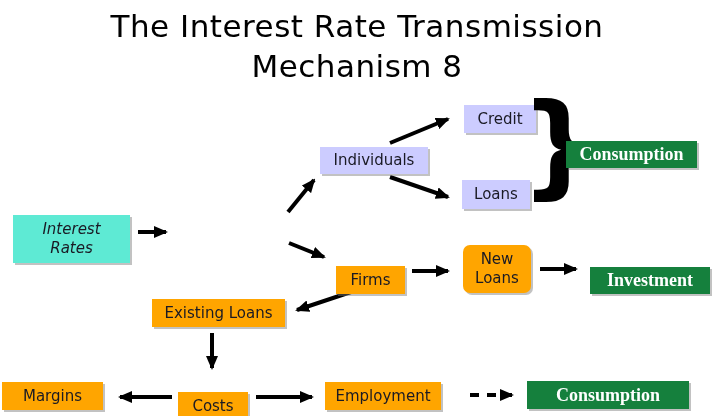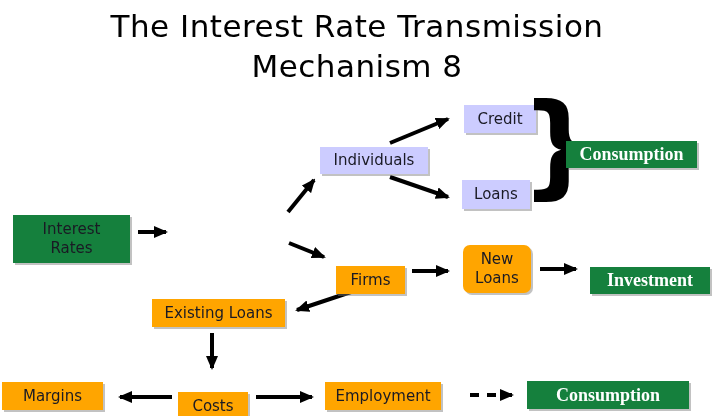--- a/index.html
+++ b/index.html
@@ -20,21 +20,21 @@
   }
   .node{
     position:absolute;
     display:flex;align-items:center;justify-content:center;
     text-align:center;
     font-size:15px;line-height:19px;
     color:#1a1a24;
     white-space:pre-line;
     box-shadow:2px 2px 0 rgba(120,120,120,0.45);
   }
-  .yellow{background:#15803d;}
+  .yellow{background:#5eead4;font-style:italic;}
   .orange{background:#FFA500;}
   .lavender{background:#CCCCFF;}
   .blue{
     background:#15803d;
     color:#ffffff;
     font-family:"Liberation Serif","DejaVu Serif",serif;
     font-weight:bold;
     font-size:18px;
     box-shadow:2px 2px 0 rgba(120,120,120,0.45);
   }

